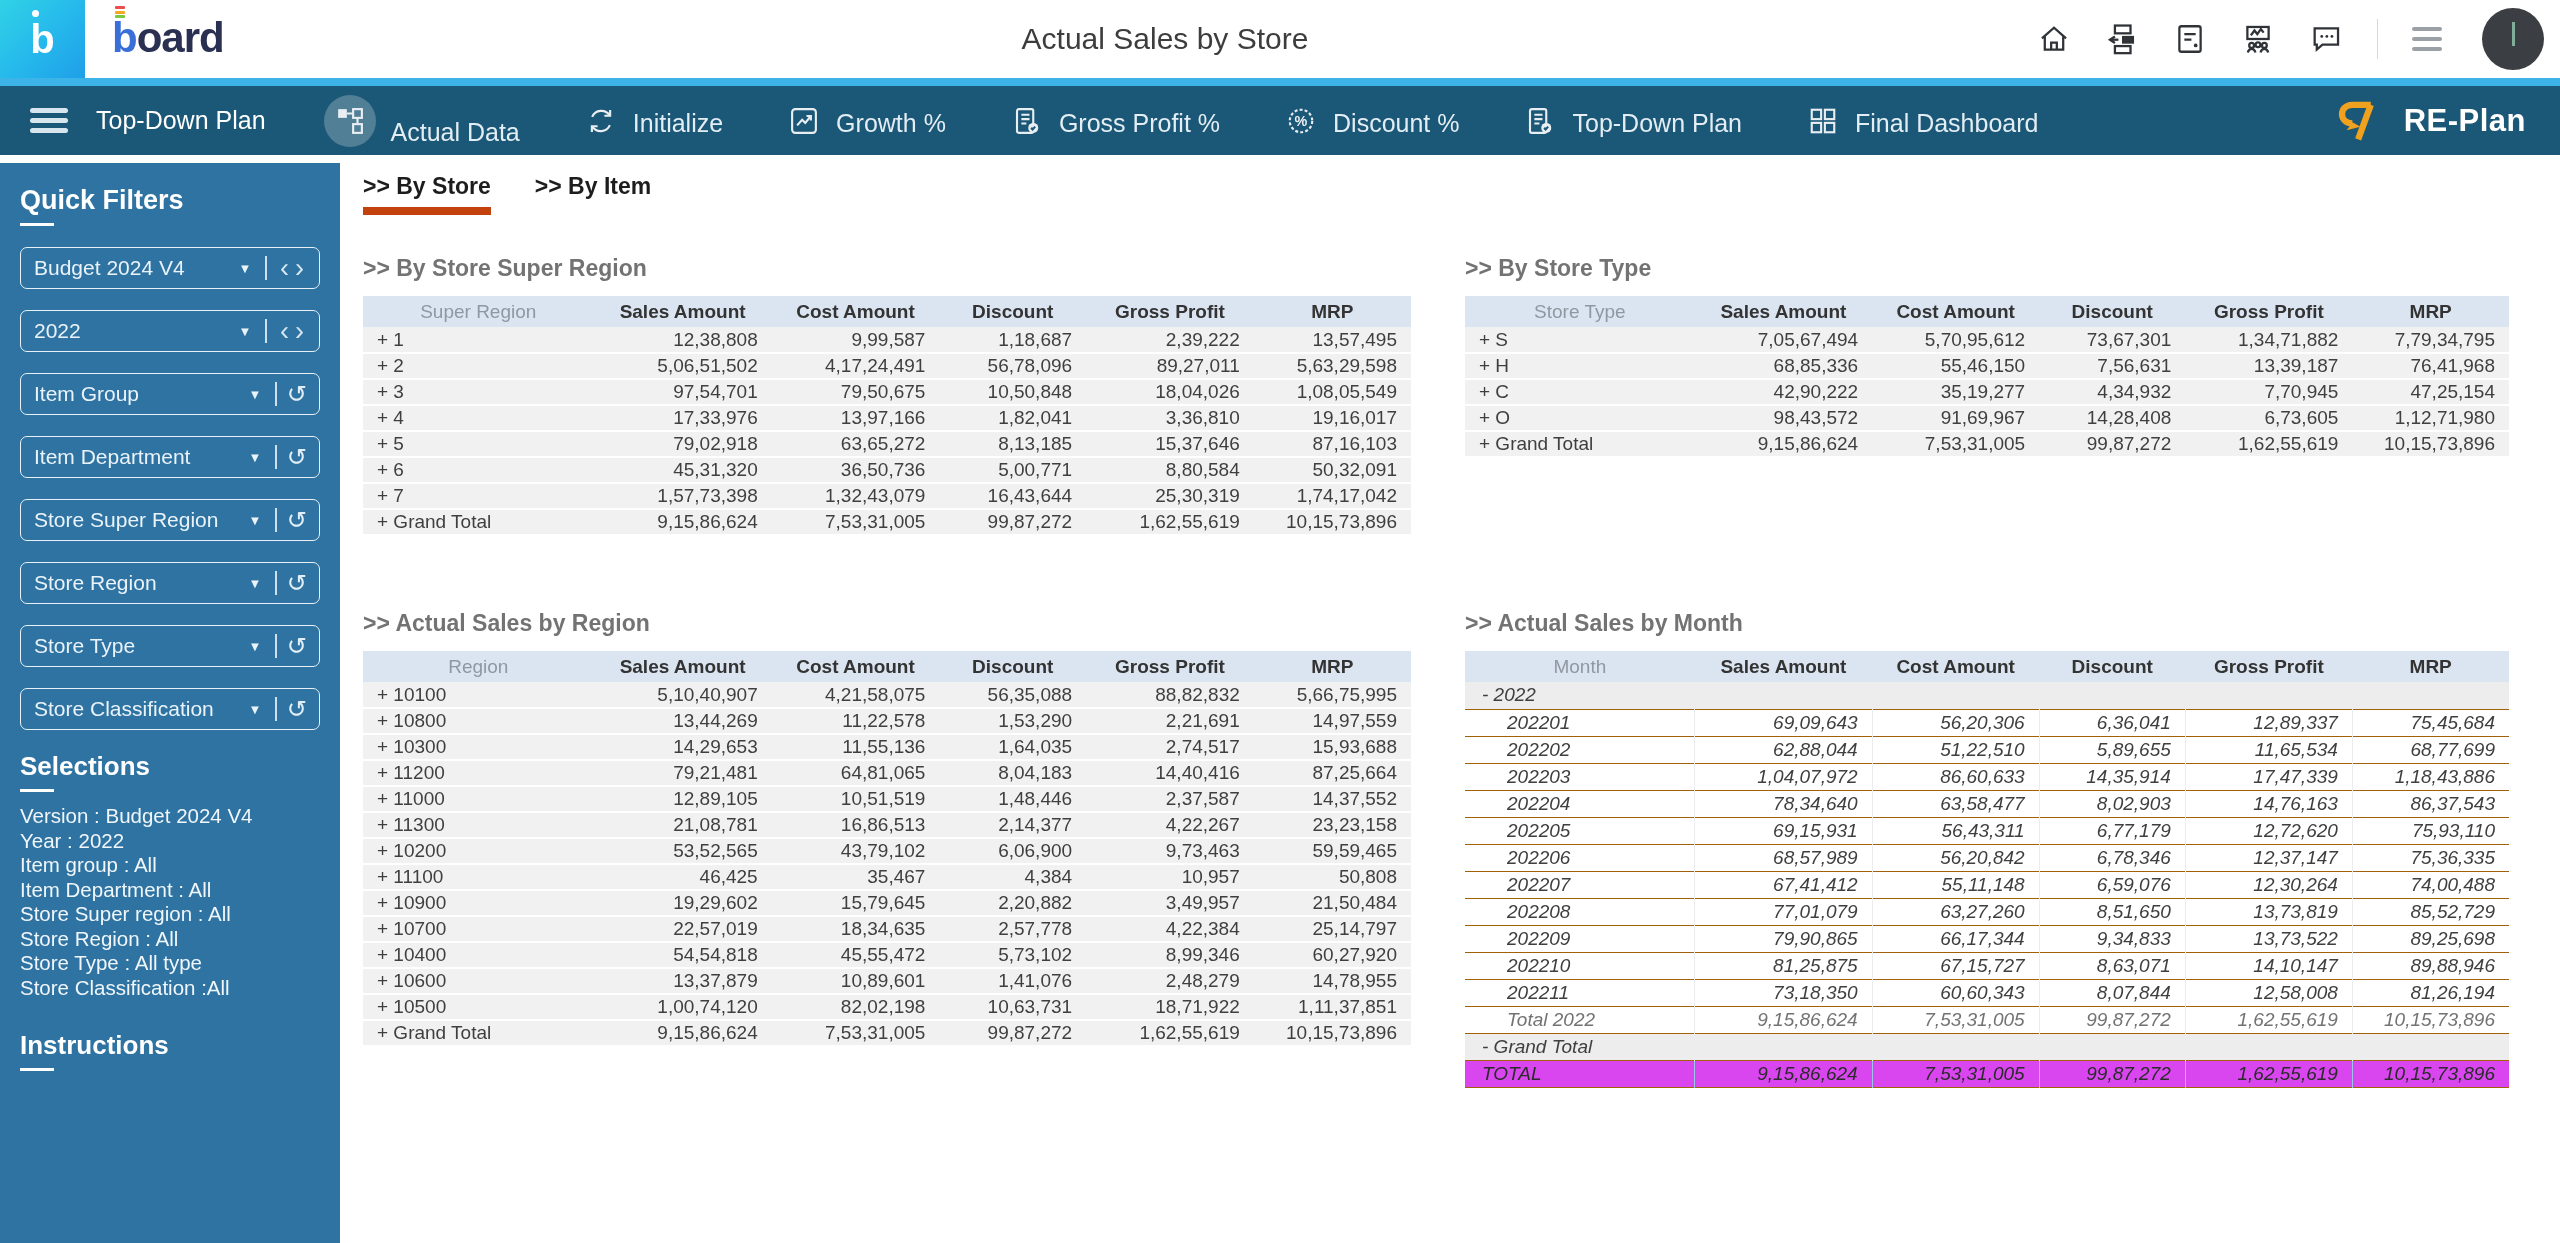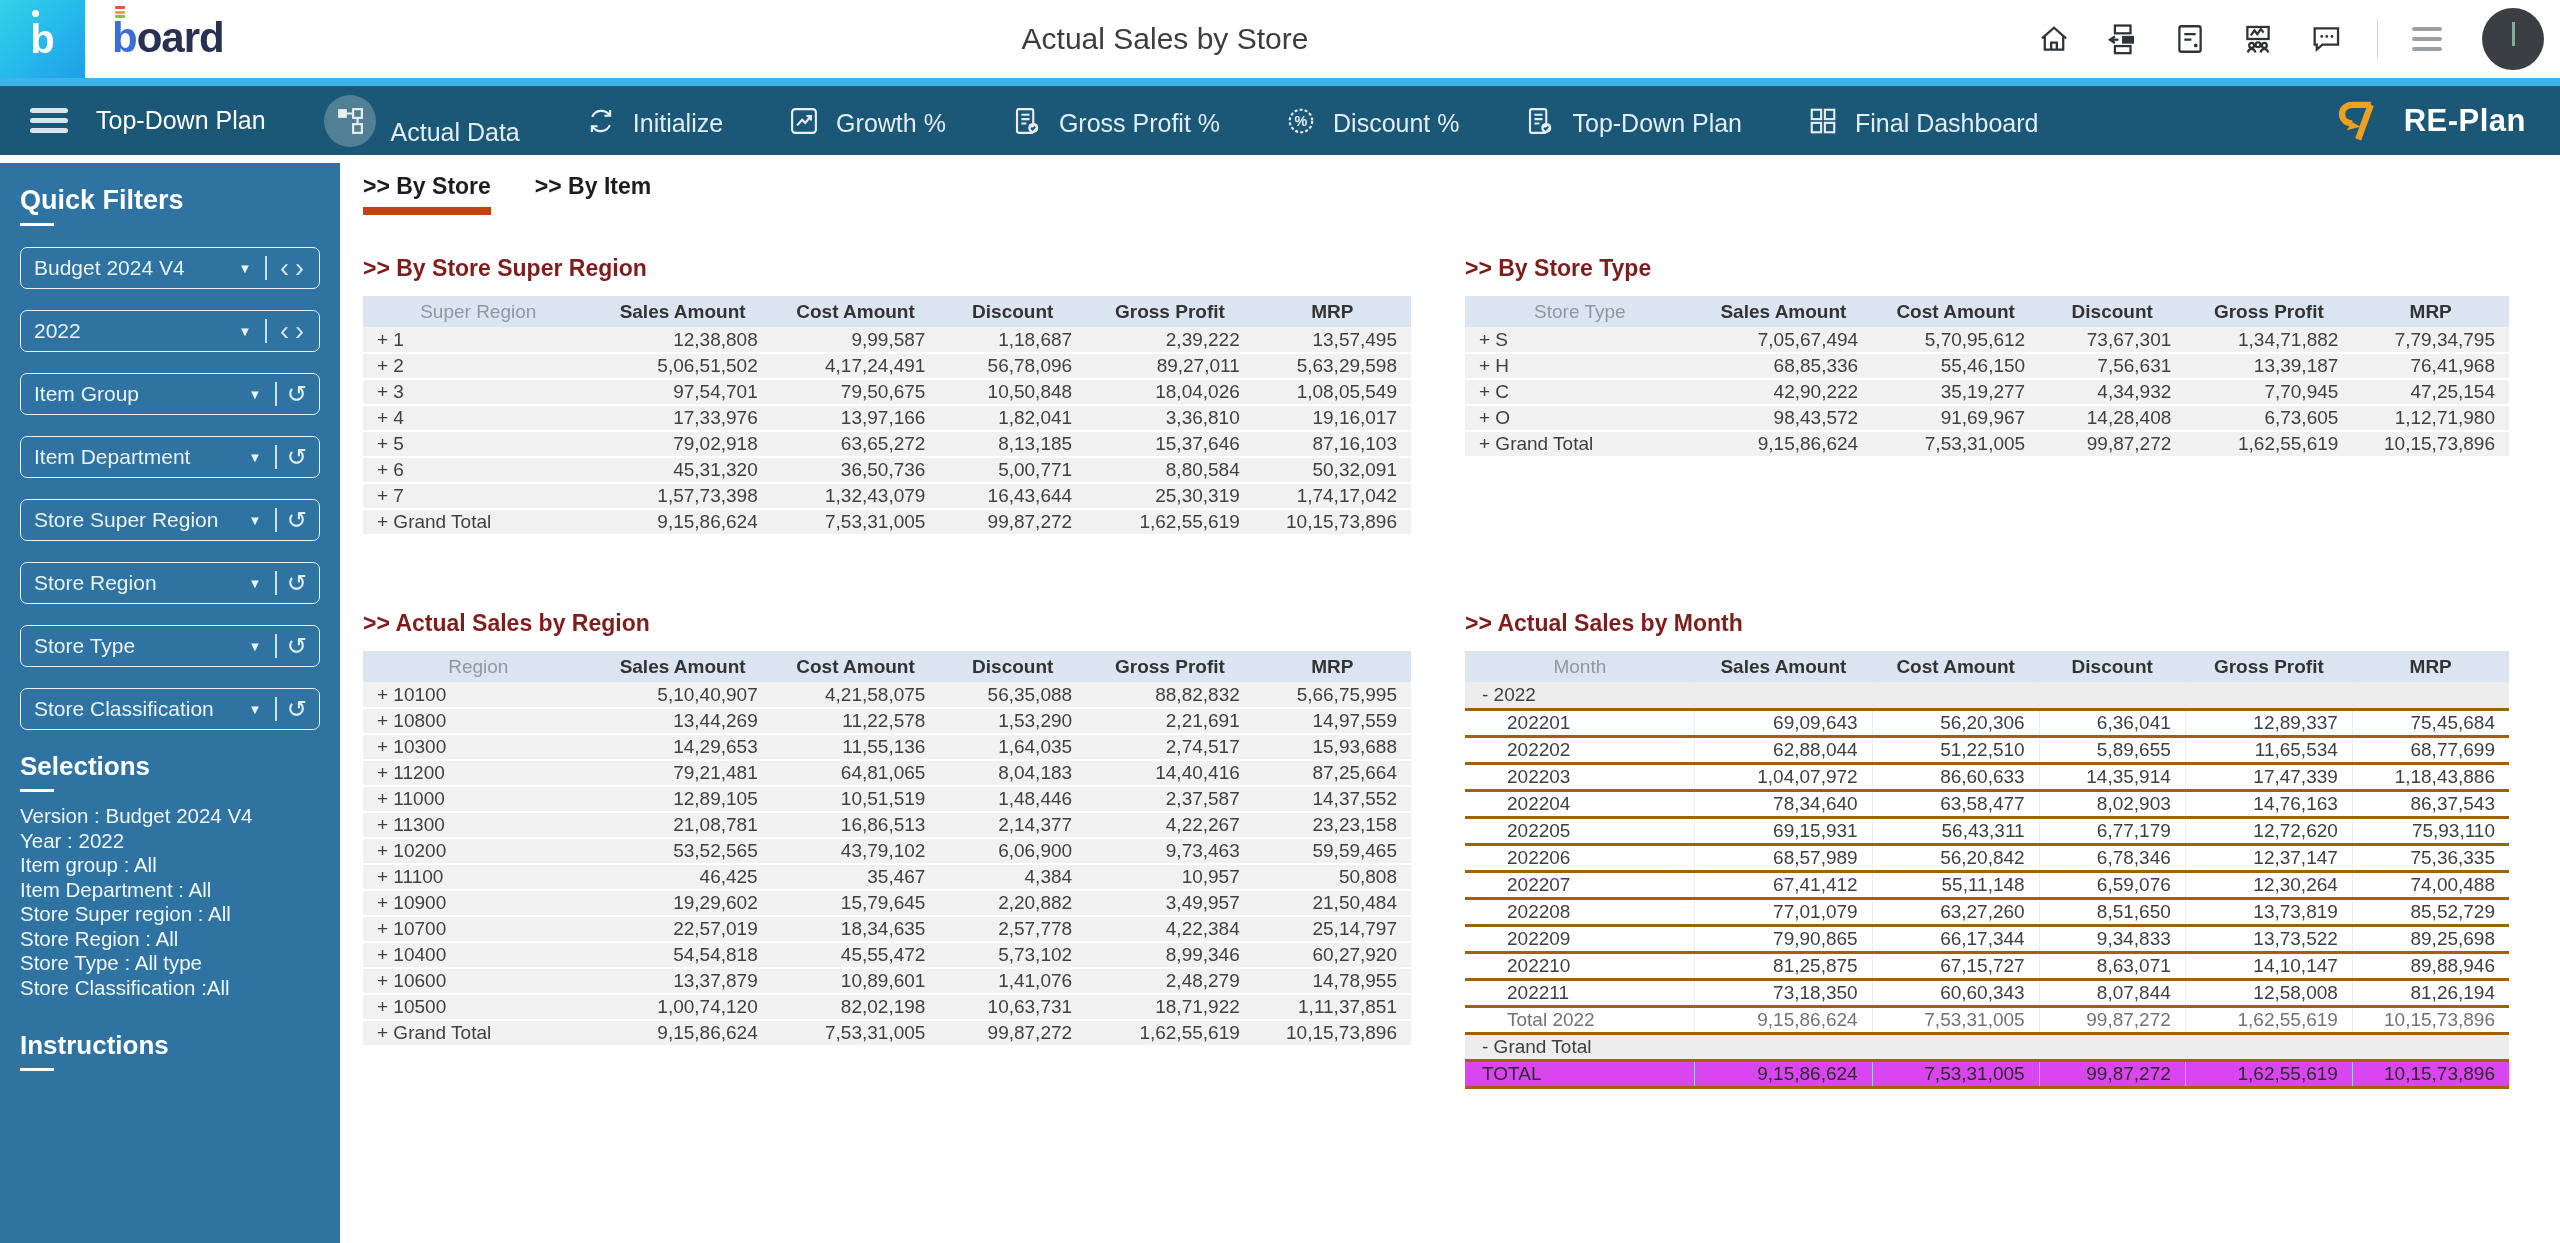--- a/index.html
+++ b/index.html
@@ -66,31 +66,31 @@
   .sel-list li { font-size:20.5px; line-height:24.5px; color:#f0f6fa; white-space:nowrap; }
   .sel-block-title { font-size:26px; font-weight:700; color:#fff; margin-top:6px; }
   .inst-title { margin-top:30px; }
 
   
   .main { position:absolute; top:163px; left:340px; width:2220px; height:1080px; background:#fff; padding:10px 0 0 23px; }
   .view-tabs { display:flex; gap:44px; margin-bottom:40px; }
   .view-tab { font-size:23px; font-weight:700; color:#1d1d1d; padding-bottom:7px; cursor:pointer; }
   .view-tab.active { border-bottom:8px solid #c2410c; }
   .sections { display:grid; grid-template-columns:1048px 1044px; column-gap:54px; row-gap:74px; align-items:start; }
-  .sec-title { font-size:23px; font-weight:700; color:#7f1d1d; margin-bottom:14px; }
+  .sec-title { font-size:23px; font-weight:700; color:#737373; margin-bottom:14px; }
   table.tbl { width:100%; border-collapse:collapse; table-layout:fixed; font-size:19px; }
   .tbl thead tr { background:#dbe5f1; height:31px; }
   .tbl th { font-size:19px; }
   .h-label { color:#8f98a1; font-weight:400; text-align:center; }
   .h-num { color:#333; font-weight:700; text-align:center; }
   .tbl td { height:26px; color:#3f3f3f; white-space:nowrap; overflow:hidden; }
   .c-label { text-align:left; padding-left:14px; }
   .c-num { text-align:right; padding-right:14px; }
   .striped tbody tr { background:#f1f1f1; border-bottom:2px solid #fff; }
-  .lined tbody tr { background:#fff; border-bottom:3px solid #a16207; height:27px; }
+  .lined tbody tr { background:#fff; border-bottom:1px solid #a16207; height:27px;font-style:italic; }
   .lined tbody td { border-right:1px solid #ececec; }
   .lined tbody td:last-child { border-right:none; }
   .lined .c-label { padding-left:42px; }
   .lined .row-group { background:#ededed; }
   .lined .row-group .c-label { padding-left:17px; }
   .lined .row-subtotal td { color:#737373; }
   .lined .row-total { background:#d946ef; }
   .lined .row-total td { color:#2b2b2b; border-right-color:#9cc6e8; }
   .lined .row-total .c-label { padding-left:17px; }
 </style>

